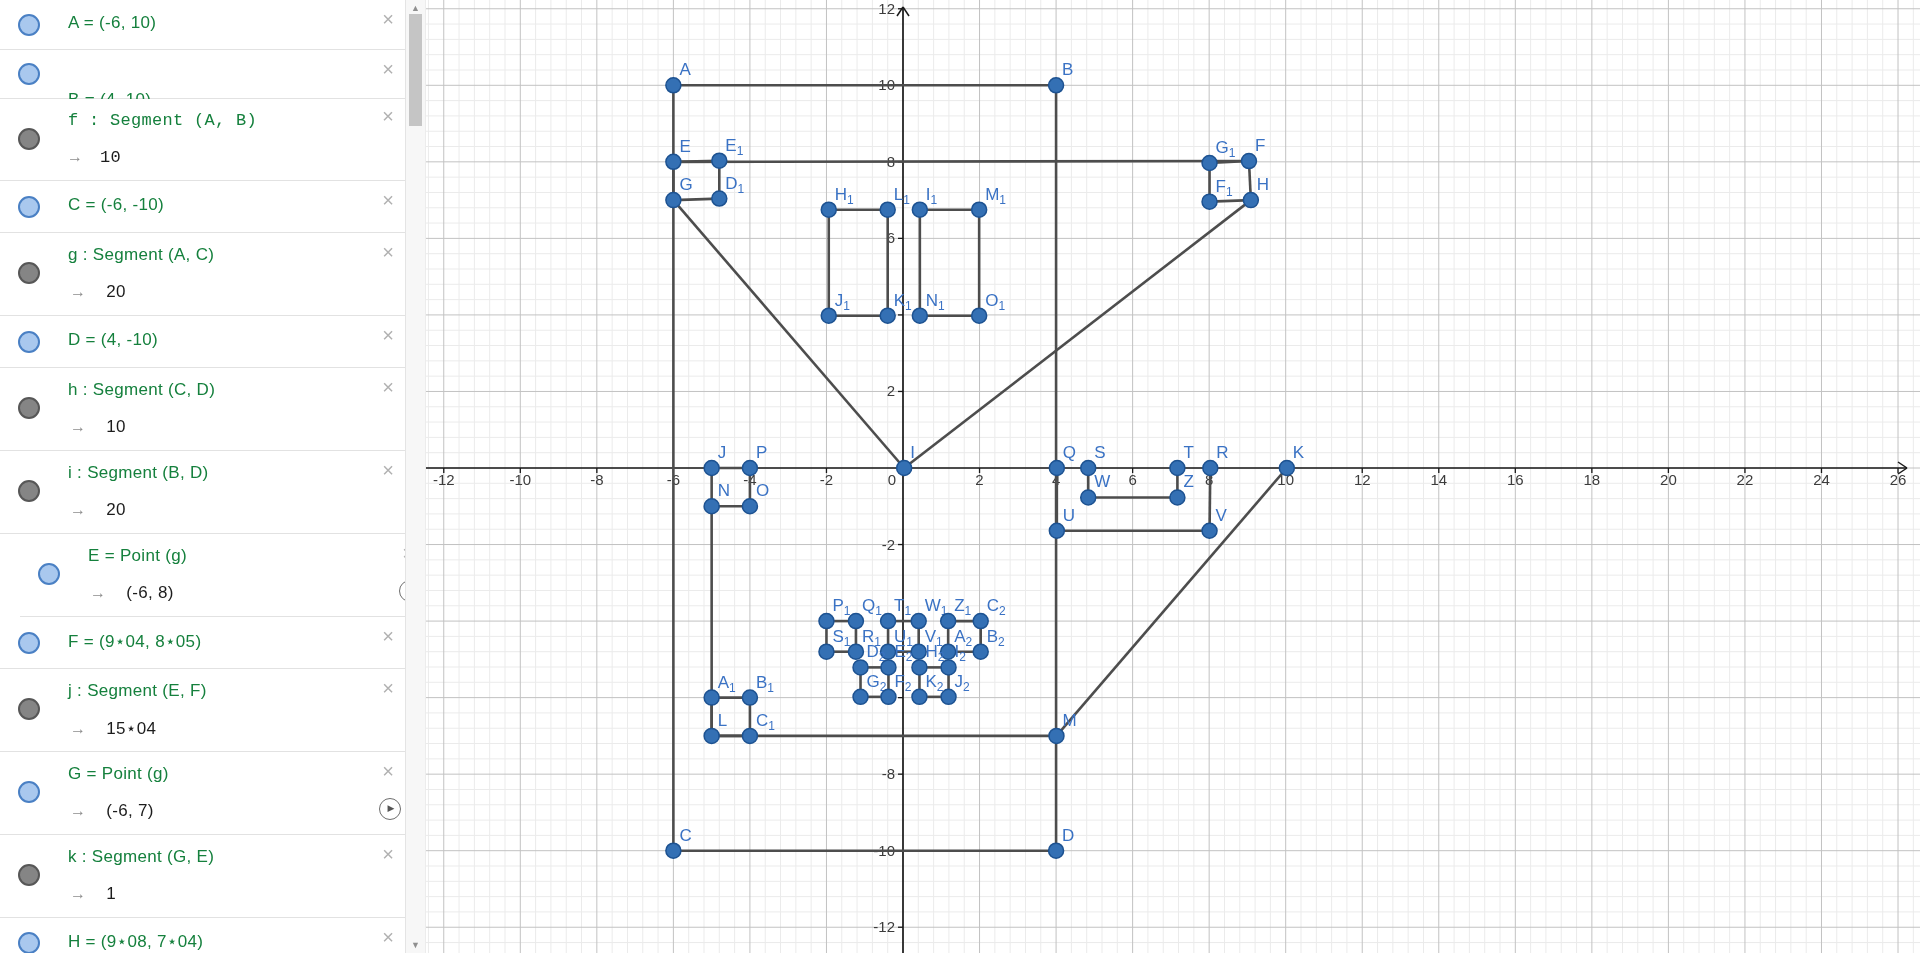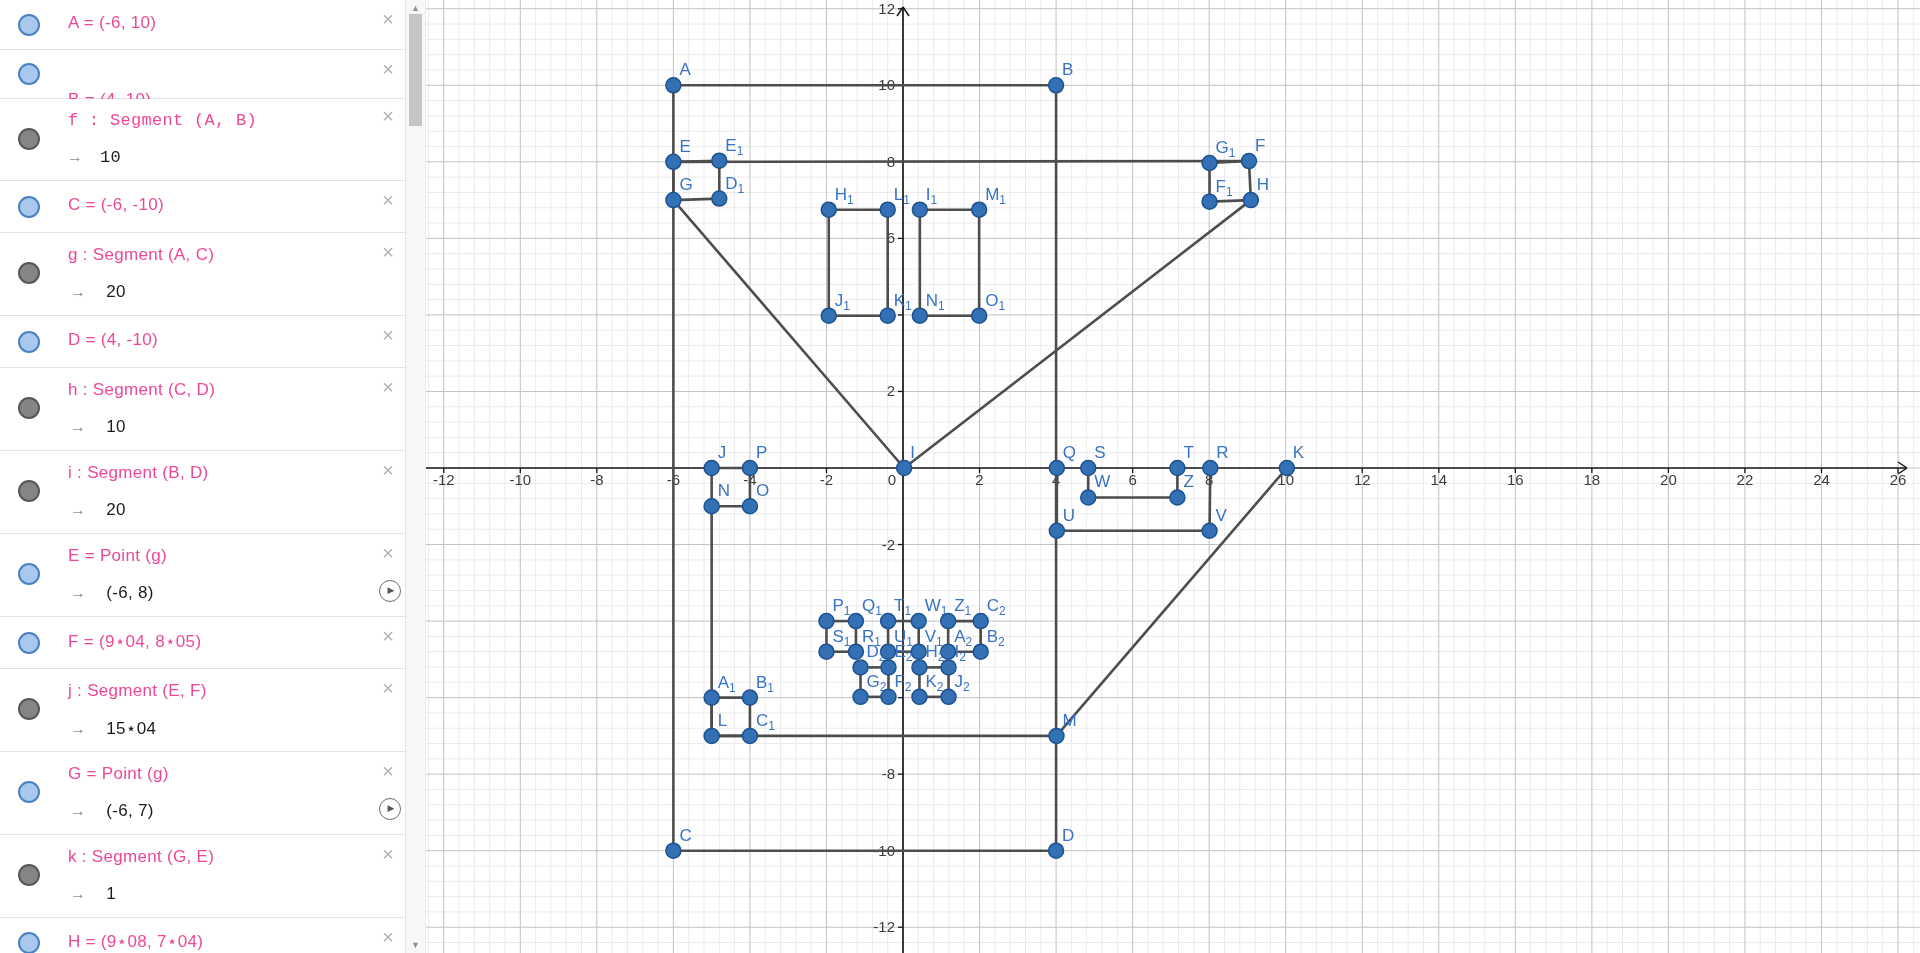--- a/index.html
+++ b/index.html
@@ -7,21 +7,21 @@
   .app{position:relative;width:1920px;height:953px;background:#fff;}
 
   
   .sidebar{position:absolute;left:0;top:0;width:425px;height:953px;background:#fff;}
   .icon-divider{position:absolute;left:57px;top:0;width:1px;height:953px;background:#e9e9e9;}
   .rows{position:absolute;left:0;top:0;width:405px;}
   .row{position:relative;width:405px;border-bottom:1px solid #e2e2e2;background:#fff;}
   .row .circle{position:absolute;left:18px;width:22px;height:22px;border-radius:50%;box-sizing:border-box;cursor:pointer;}
   .circle.point{background:#a9c8ee;border:2px solid #4a80c4;}
   .circle.segment{background:#858585;border:2px solid #575757;}
-  .def{position:absolute;left:68px;font-size:17px;color:#ec4899;white-space:pre;letter-spacing:.3px;}
+  .def{position:absolute;left:68px;font-size:17px;color:#15803d;white-space:pre;letter-spacing:.3px;}
   .val{position:absolute;left:70px;font-size:17px;color:#1c1c1c;white-space:pre;letter-spacing:.3px;}
   .val .arr{color:#8c8c8c;font-size:16px;padding-right:20px;}
   .close{position:absolute;left:377px;top:8px;width:22px;height:22px;font-size:20px;line-height:22px;text-align:center;color:#b1b1b1;cursor:pointer;}
   .play{position:absolute;left:379px;width:22px;height:22px;border:1.5px solid #6e6e6e;border-radius:50%;box-sizing:border-box;color:#555;font-size:9px;line-height:19px;text-align:center;cursor:pointer;}
   .play span{position:relative;left:1px;}
 
   
   .scrollbar{position:absolute;left:405px;top:0;width:20px;height:953px;background:#f7f7f7;border-left:1px solid #e4e4e4;box-sizing:border-box;}
   .sb-thumb{position:absolute;left:3px;top:14px;width:13px;height:112px;background:#c5c5c5;}
   .sb-arrow{position:absolute;left:0;width:19px;text-align:center;font-size:9px;color:#8f8f8f;cursor:pointer;}
@@ -77,21 +77,21 @@
           <div class="def" style="top: 12px;">h : Segment (C, D)</div>
           <div class="val" style="top: 49px;"><span class="arr">→</span><span>10</span></div>
           <div class="close">×</div>
         </div>
         <div class="row" style="height: 82px;">
           <div class="circle segment" style="top: 29px;"></div>
           <div class="def" style="top: 12px;">i : Segment (B, D)</div>
           <div class="val" style="top: 49px;"><span class="arr">→</span><span>20</span></div>
           <div class="close">×</div>
         </div>
-        <div class="row" style="height: 82px;">
+        <div class="row" style="height: 82px; margin-left: 20px;">
           <div class="circle point" style="top: 29px;"></div>
           <div class="def" style="top: 12px;">E = Point (g)</div>
           <div class="val" style="top: 49px;"><span class="arr">→</span><span>(-6, 8)</span></div>
           <div class="close">×</div>
           <div class="play" style="top: 46px;"><span>▶</span></div>
         </div>
         <div class="row" style="height: 51px;">
           <div class="circle point" style="top: 14.5px;"></div>
           <div class="def" style="top: 13.5px;">F = (9⋆04, 8⋆05)</div>
           <div class="close">×</div>

